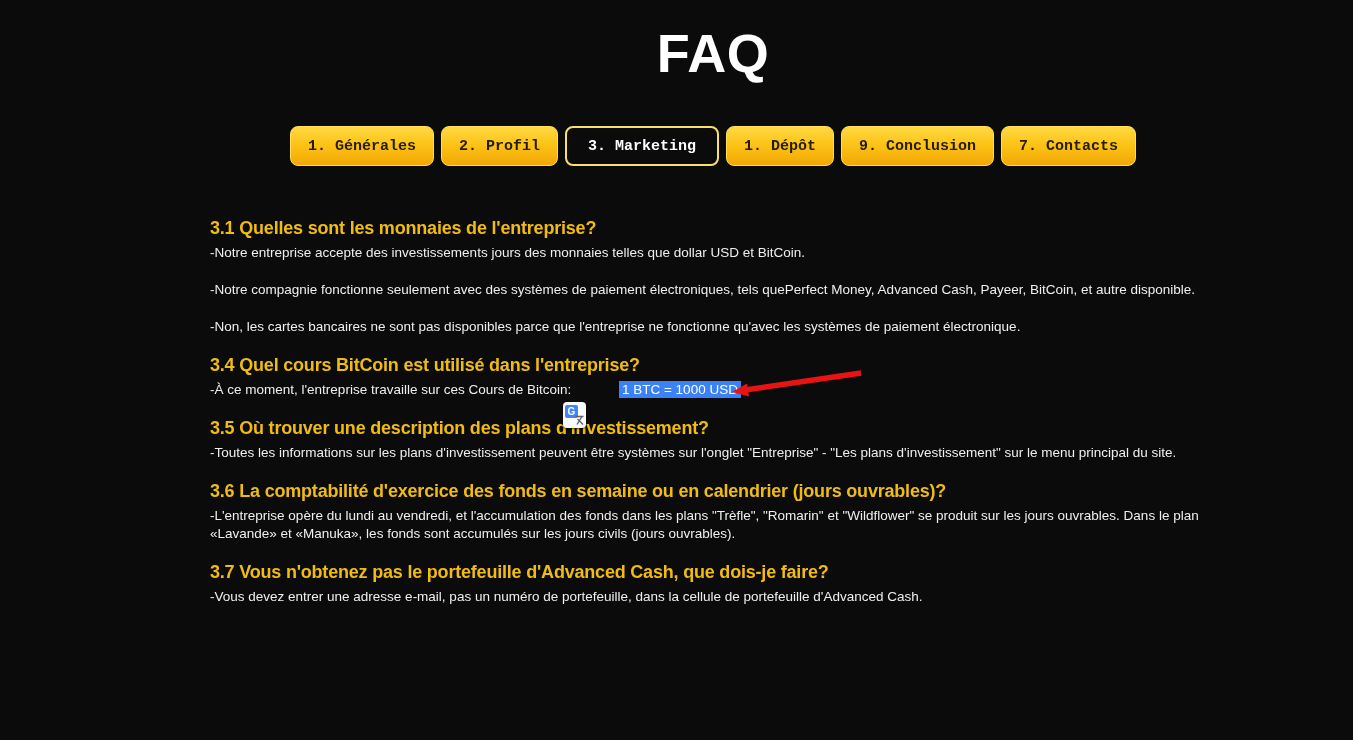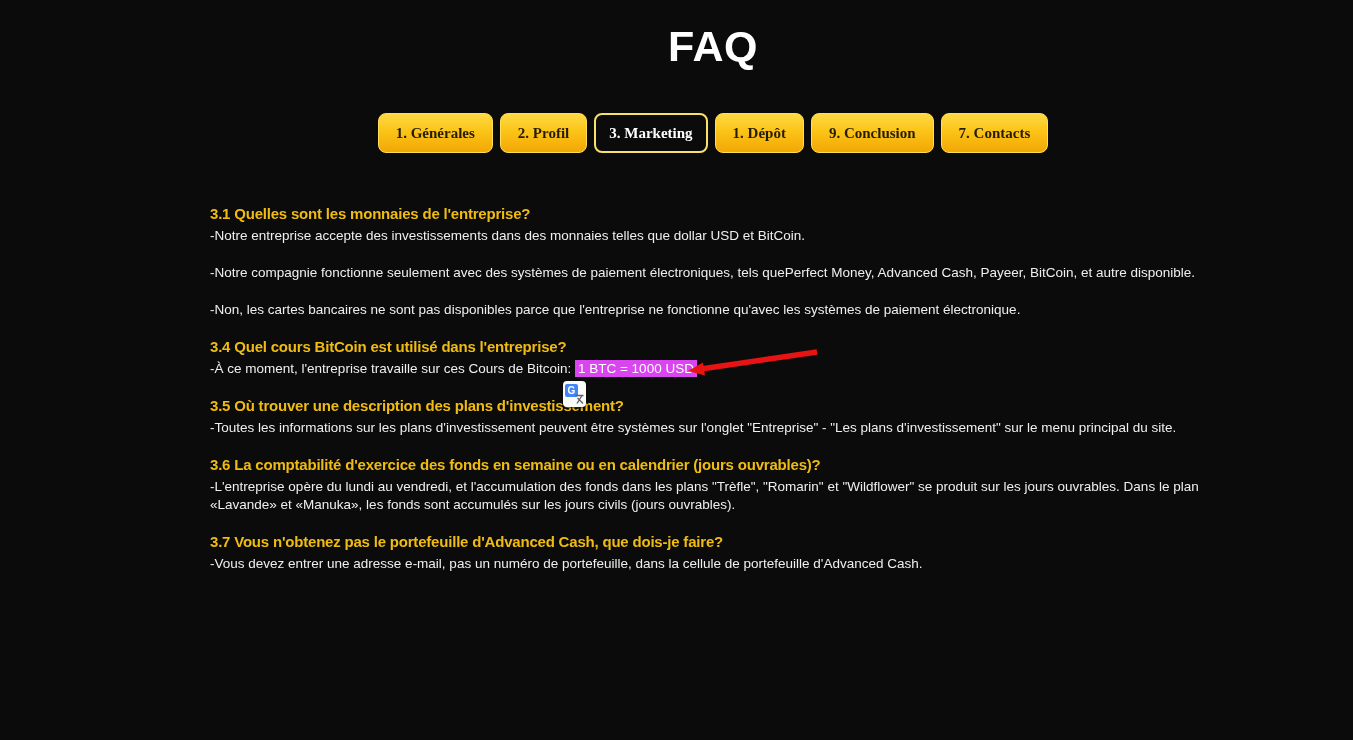--- a/index.html
+++ b/index.html
@@ -8,74 +8,75 @@
     width: 1353px; height: 740px;
     background: #0b0b0b;
     font-family: "Liberation Sans", sans-serif;
     position: relative;
     overflow: hidden;
   }
   .container { width: 1006px; margin-left: 210px; }
 
   h1.page-title {
     color: #ffffff;
-    font-size: 43px;
+    font-size: 54px;
     font-weight: bold;
     letter-spacing: 0.5px;
     text-align: center;
     margin: 22px 0 0 0;
   }
 
   .tabs {
     margin-top: 42px;
     display: flex;
     justify-content: center;
     gap: 7px;
   }
   .tab {
-    font-family: Liberation Serif, serif;
+    font-family: Liberation Mono, monospace;
     font-size: 15px;
     font-weight: bold;
     color: #261d00;
     background: linear-gradient(to bottom, #ffd943 0%, #fcc417 45%, #f2a705 100%);
     border: 1px solid #ffdf57;
     border-radius: 8px;
     padding: 10px 17px;
     height: 40px;
     cursor: pointer;
     white-space: nowrap;
   }
   .tab.active {
     background: #0b0b0b;
     color: #ffffff;
     border: 2px solid #f9e06a;
-    padding: 9px 13px;
+    padding: 9px 21px;
   }
 
   .faq-list { margin-top: 52px; }
   .faq-item { margin-bottom: 19px; }
   .faq-item h2 {
     color: #f0bc12;
-    font-size: 15px;
+    font-size: 18px;
     font-weight: bold;
     letter-spacing: -0.2px;
     margin: 0 0 5px 0;
   }
   .faq-item p {
     color: #efefef;
     font-size: 13.5px;
     line-height: 1.33;
     margin: 0;
   }
 
   .hl-wrap { position: relative; display: inline-block; }
   .highlight {
-    background: #d946ef;
+    background: #3b82f6;
     color: #ffffff;
     padding: 1px 3px;
+    margin-left: 44px;
   }
 
   .arrow-svg {
     position: absolute;
     left: calc(100% - 12px);
     top: -22px;
     width: 138px;
     height: 46px;
     pointer-events: none;
   }
@@ -118,21 +119,21 @@
     <button class="tab active">3. Marketing</button>
     <button class="tab">1. Dépôt</button>
     <button class="tab">9. Conclusion</button>
     <button class="tab">7. Contacts</button>
   </div>
 
   <div class="faq-list">
 
     <section class="faq-item">
       <h2>3.1 Quelles sont les monnaies de l'entreprise?</h2>
-      <p>-Notre entreprise accepte des investissements dans des monnaies telles que dollar USD et BitCoin.</p>
+      <p>-Notre entreprise accepte des investissements jours des monnaies telles que dollar USD et BitCoin.</p>
     </section>
 
     <section class="faq-item">
       <p>-Notre compagnie fonctionne seulement avec des systèmes de paiement électroniques, tels quePerfect Money, Advanced Cash, Payeer, BitCoin, et autre disponible.</p>
     </section>
 
     <section class="faq-item">
       <p>-Non, les cartes bancaires ne sont pas disponibles parce que l'entreprise ne fonctionne qu'avec les systèmes de paiement électronique.</p>
     </section>
 

